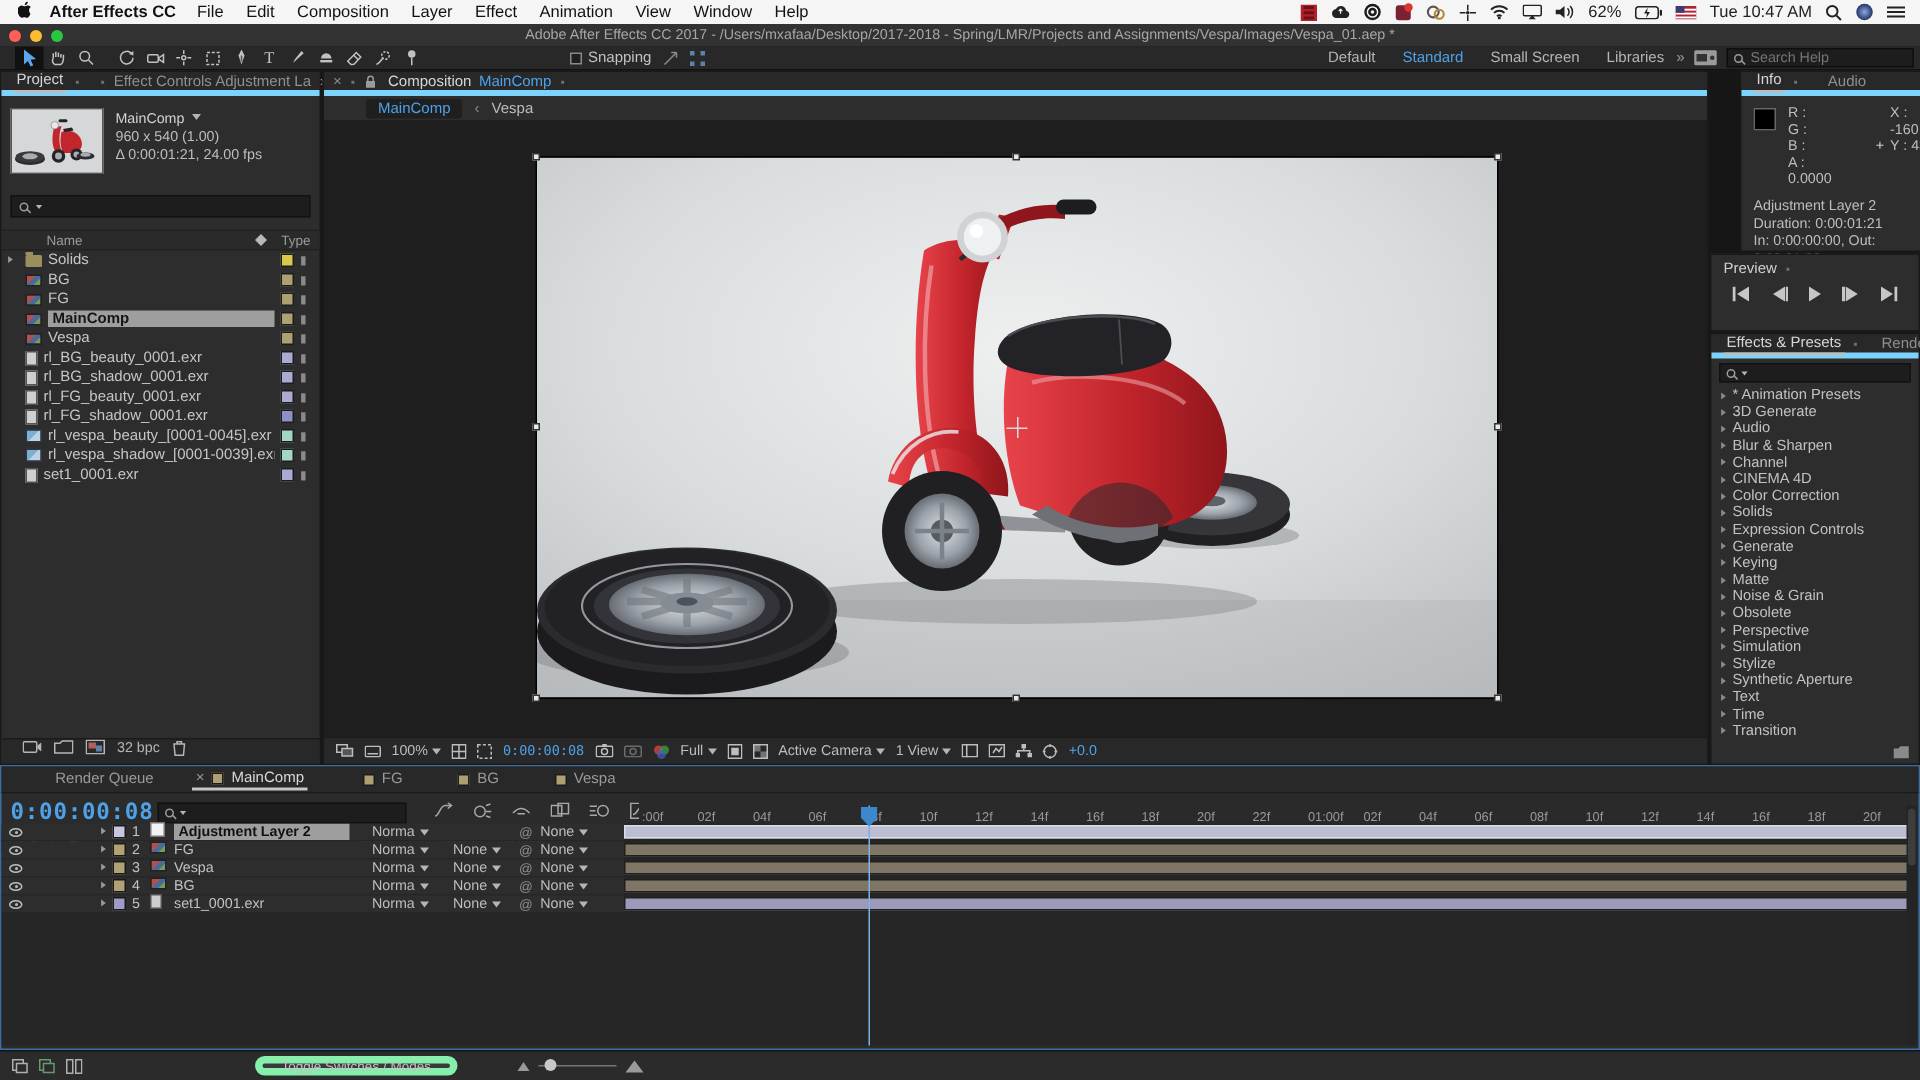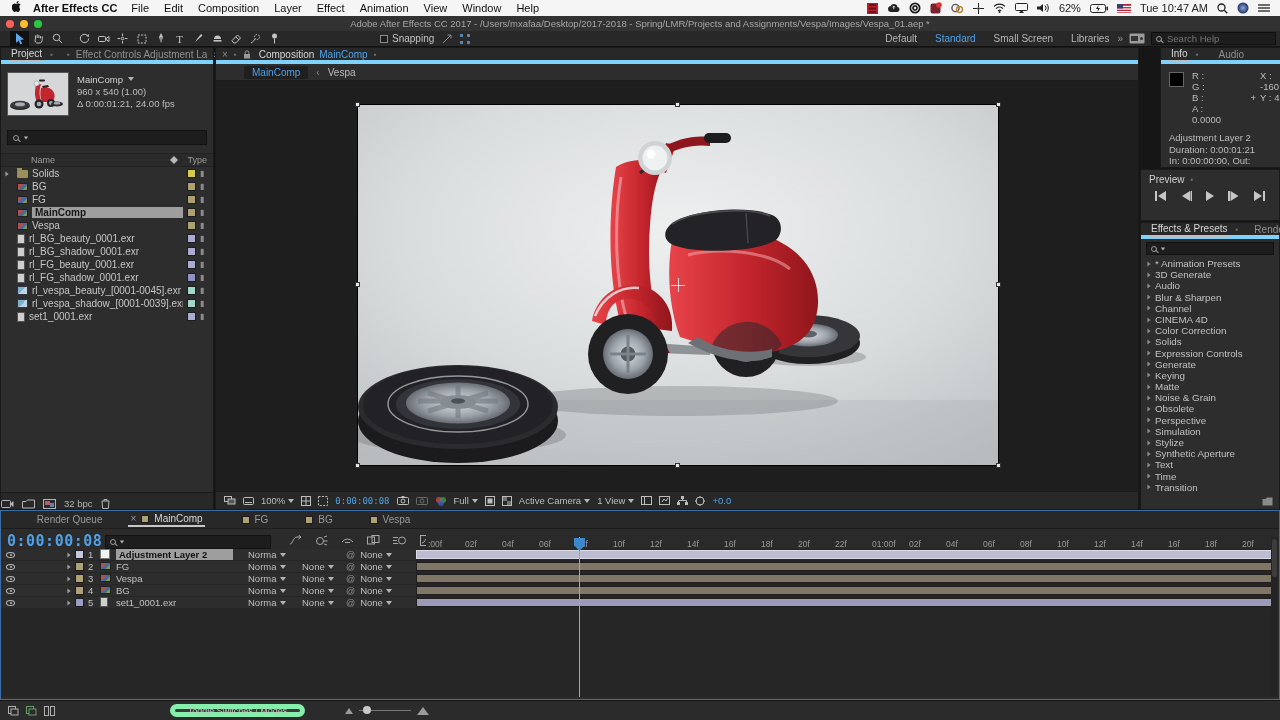--- a/index.html
+++ b/index.html
@@ -74,21 +74,21 @@
   .prow.selected .pname { background:#9e9e9e; color:#161616; font-weight:bold; padding:0 3px; }
   .plabel { width:9px; height:9px; flex:none; border:1px solid #1c1c1c; }
   .ptype { width:10px; color:#8a8a8a; font-size:8px; flex:none; margin-right:3px; }
   .ic-folder { width:11px; height:8px; background:#9c8f5e; border-radius:1px; position:relative; display:inline-block; }
   .ic-folder::before { content:""; position:absolute; top:-2px; left:0; width:5px; height:2px; background:#9c8f5e; }
   .ic-comp { width:11px; height:8px; display:inline-block; background:linear-gradient(135deg,#b05050 0 40%,#4a6a9a 40% 70%,#7a9a5a 70%); border:1px solid #222; }
   .ic-file { width:8px; height:10px; display:inline-block; background:#cfcfcf; border:1px solid #555; }
   .ic-seq  { width:11px; height:9px; display:inline-block; background:linear-gradient(135deg,#7ab0d0 0 50%,#bcd4e2 50%); border:1px solid #334; }
   .ic-adj  { width:10px; height:10px; display:inline-block; background:#f2f2f2; border:1px solid #777; }
   #proj-footer { position:absolute; bottom:0; left:0; right:0; height:17px; background:#282828; border-top:1px solid #1b1b1b;
-                 display:flex; align-items:flex-end; gap:8px; padding:0 0; font-size:9.5px; color:#b5b5b5; }
+                 display:flex; align-items:flex-start; gap:8px; padding:0 14px; font-size:9.5px; color:#b5b5b5; }
 
   
   #viewer { left:215px; top:47px; width:924px; height:463px; background:#252525; }
   #viewer .ptabs { padding-left:6px; }
   #crumbs { height:17px; background:#2d2d2d; border-bottom:1px solid #1c1c1c; display:flex; align-items:center;
             gap:8px; padding-left:28px; font-size:10px; }
   #crumbs .cur { background:#1f1f1f; color:#4ea1e8; padding:1px 8px; border-radius:2px; }
   #crumbs .sep { color:#8a8a8a; }
   #crumbs .par { color:#bdbdbd; }
   #viewer-canvas { position:absolute; left:0; top:33px; right:0; bottom:18px; background:#1e1e1e; overflow:hidden; }

